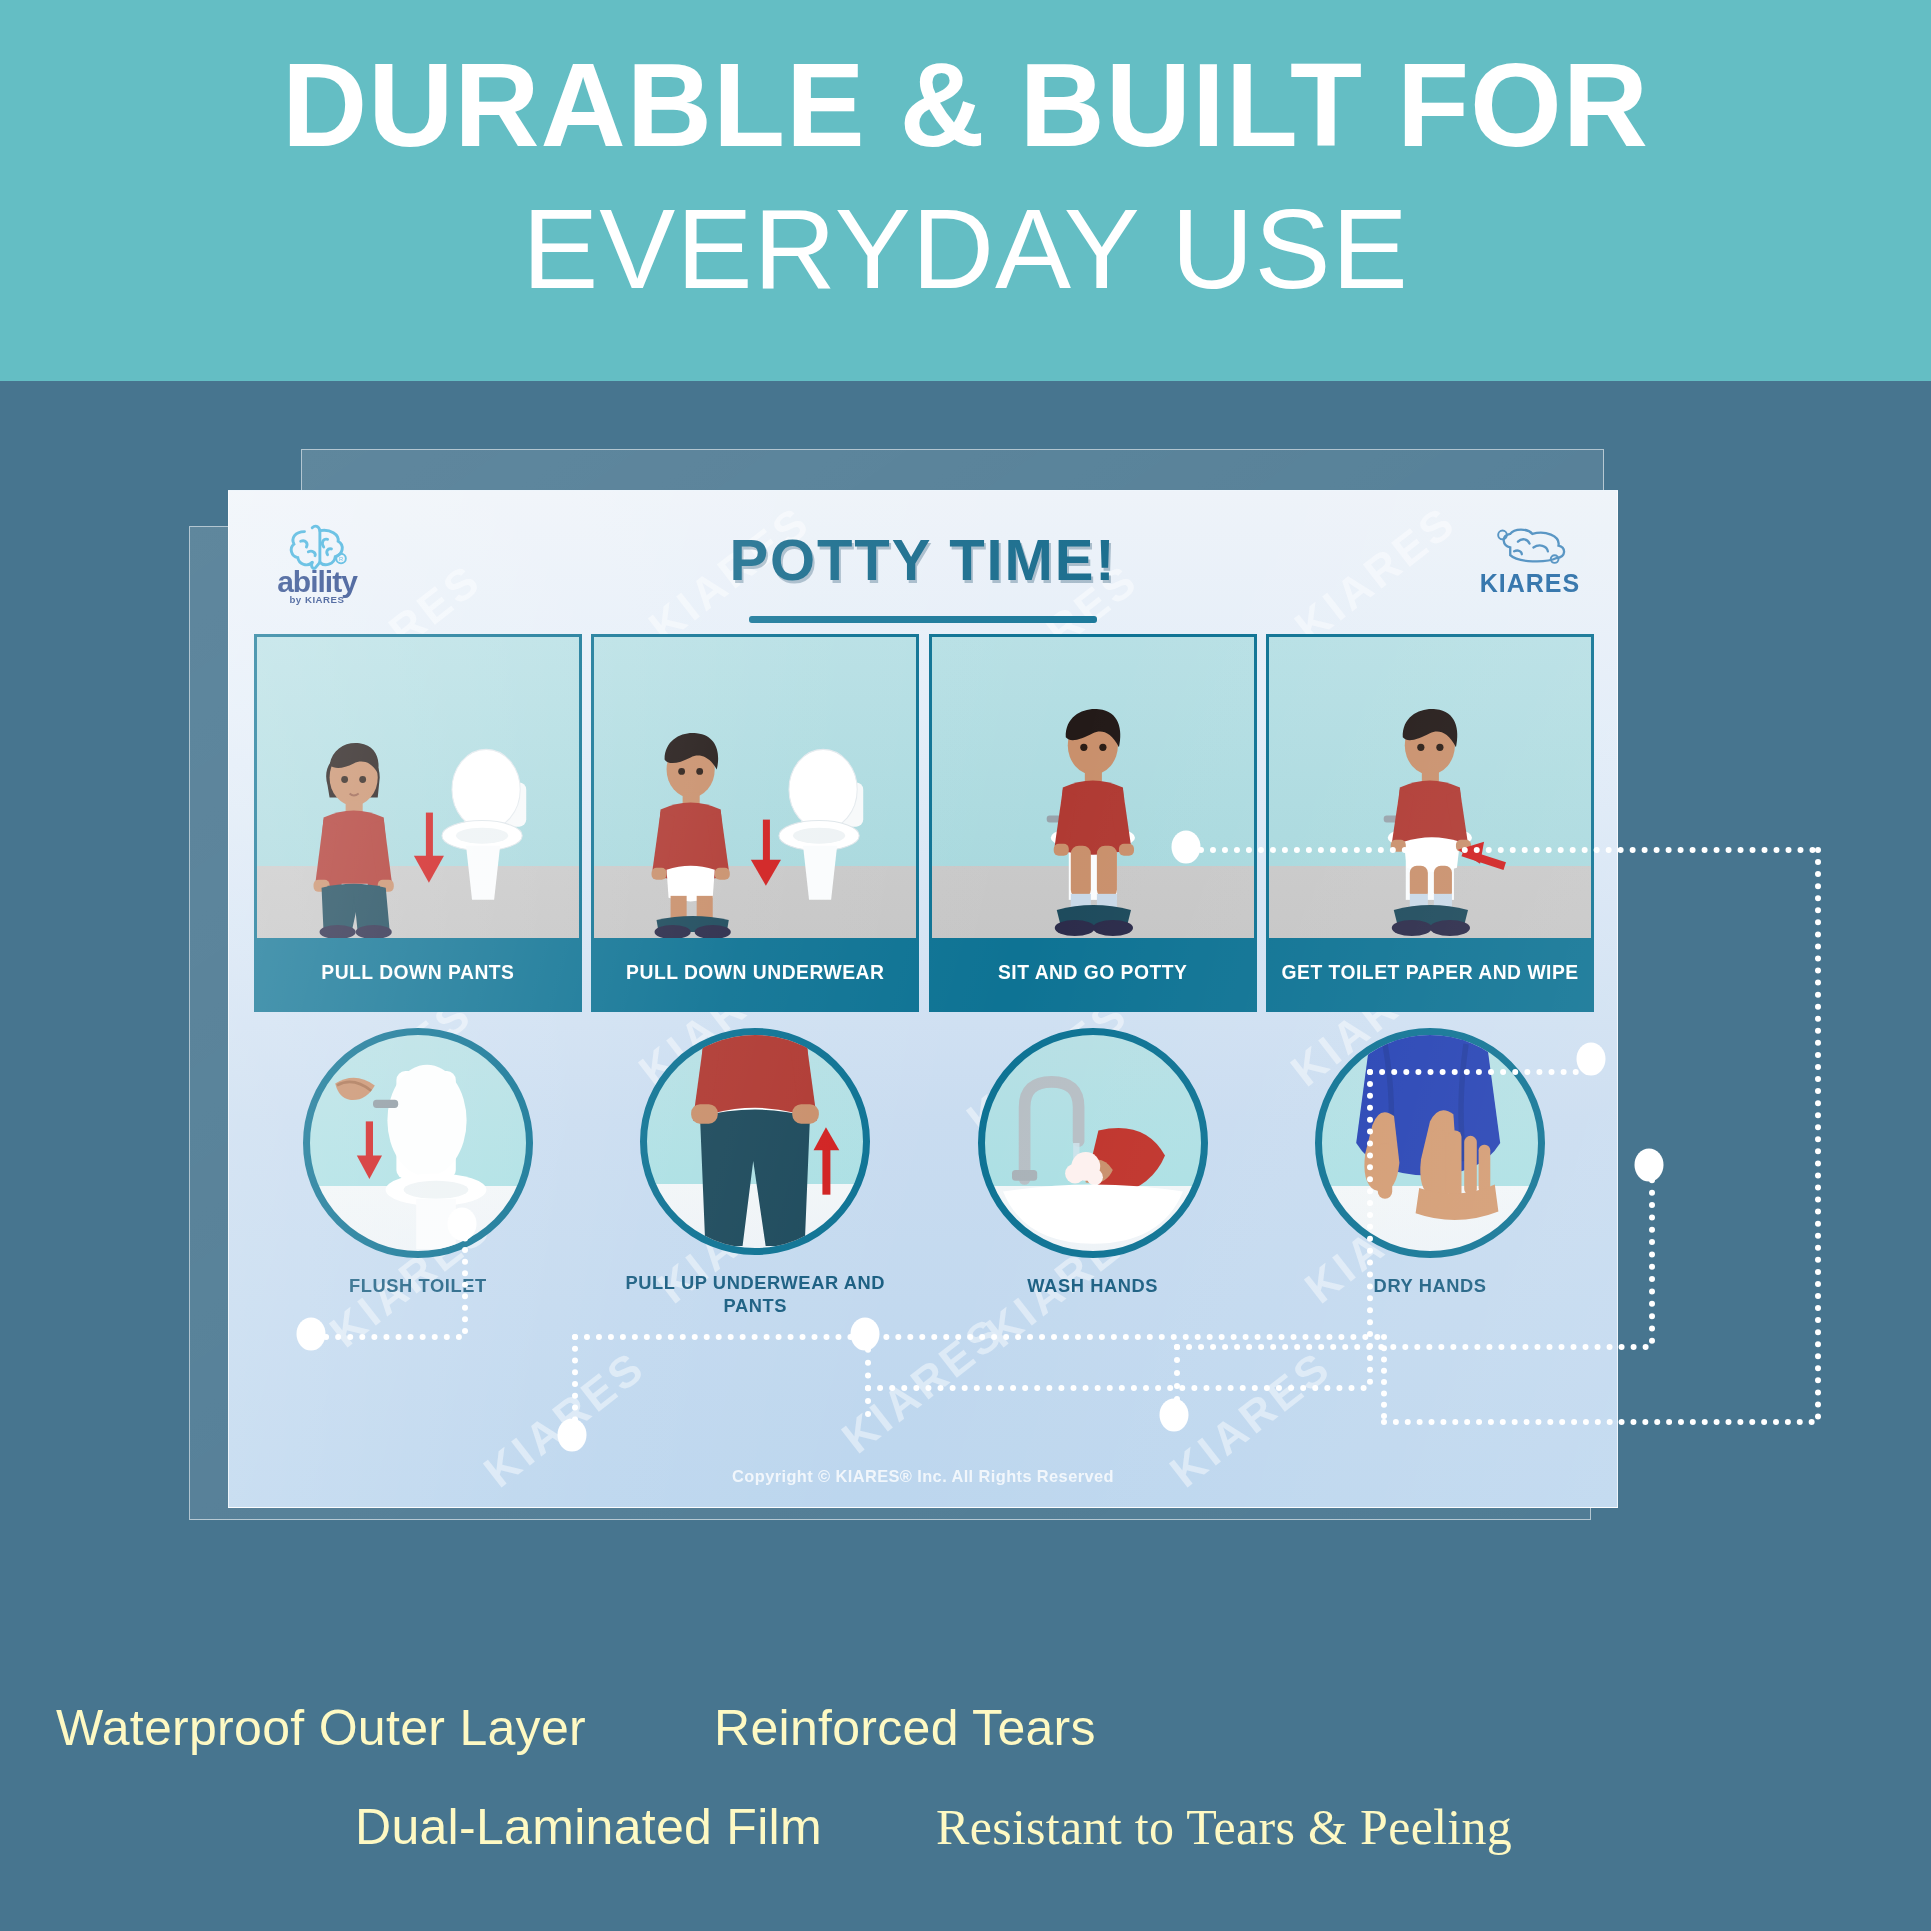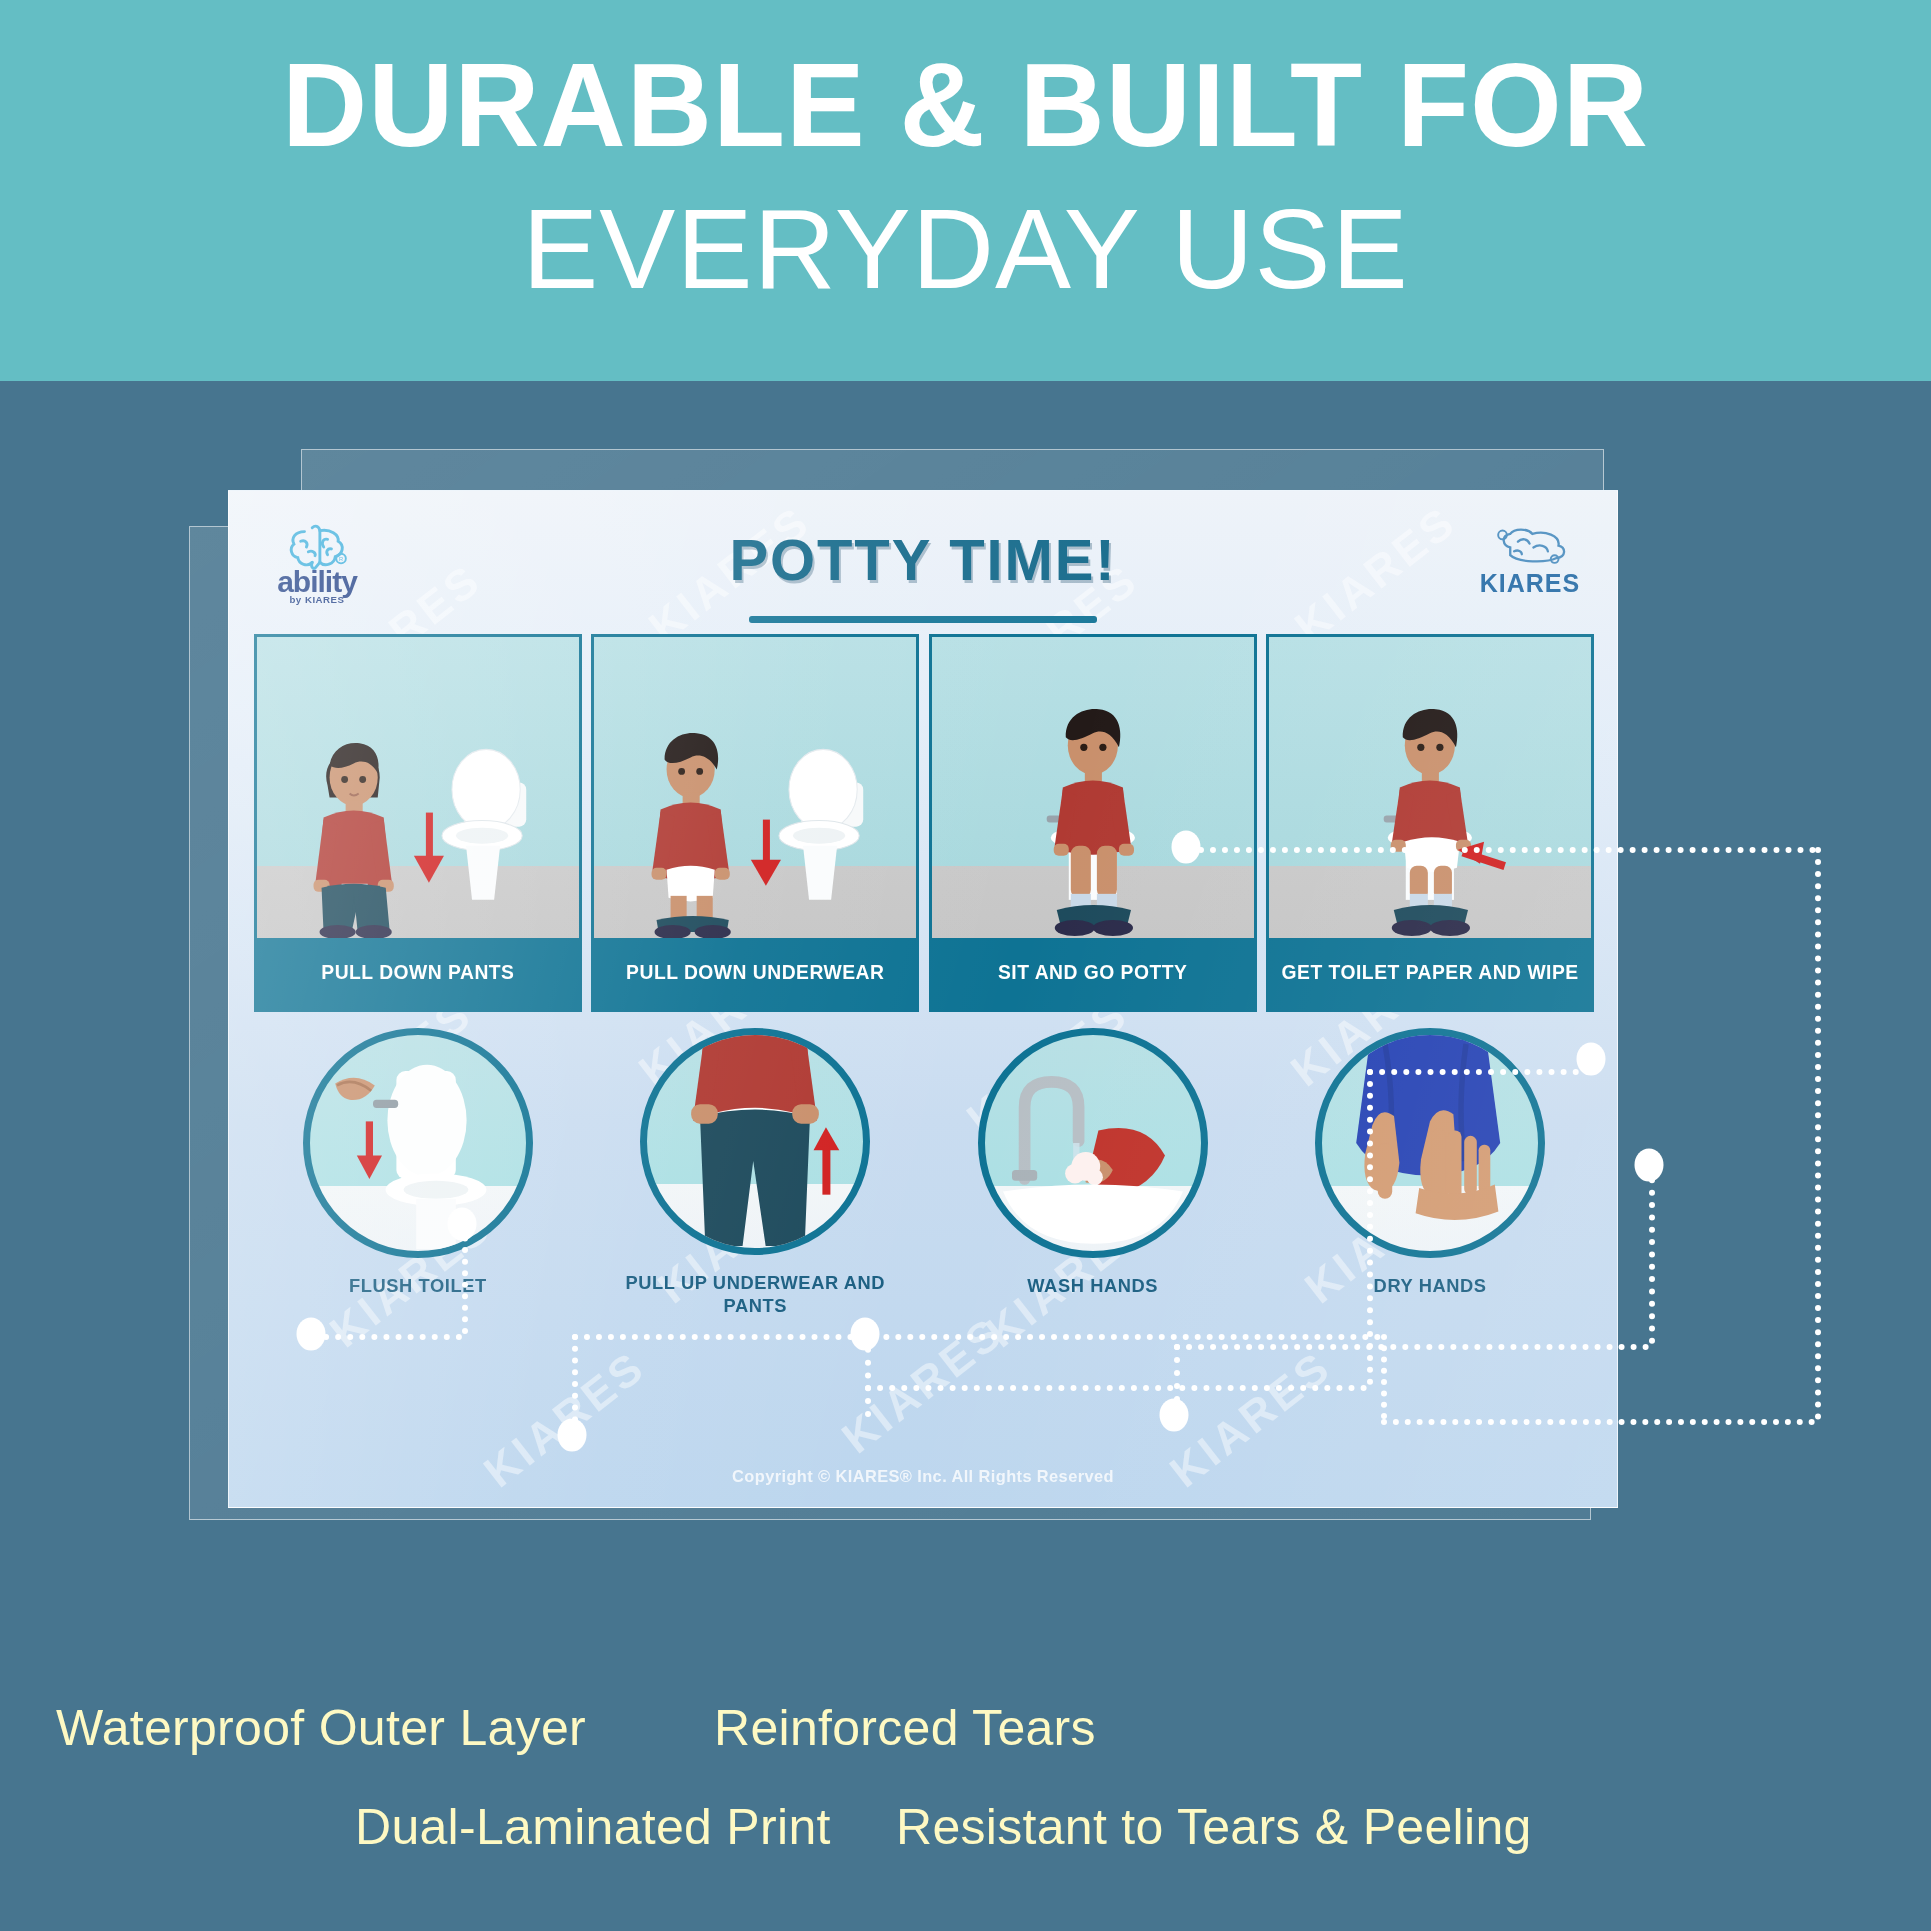--- a/index.html
+++ b/index.html
@@ -478,16 +478,16 @@
   <div class="dline v" style="left:1367px; top:1069px; height:316px;"></div>
   <div class="dline h" style="left:1591px; top:1059px; width:0px;"></div>
   <div class="dline h" style="left:1367px; top:1069px; width:224px;"></div>
 
   <div class="dline v" style="left:1174px; top:1344px; height:71px;"></div>
   <div class="dline h" style="left:1174px; top:1344px; width:475px;"></div>
   <div class="dline v" style="left:1649px; top:1165px; height:179px;"></div>
 </div>
 
 <div class="feature" style="left:56px;  top:1699px;">Waterproof Outer Layer</div>
-<div class="feature" style="left:355px; top:1798px;">Dual-Laminated Print</div>
+<div class="feature" style="left:355px; top:1798px;">Dual-Laminated Film</div>
 <div class="feature" style="left:714px; top:1699px;">Reinforced Tears</div>
-<div class="feature" style="left:896px; top:1798px;">Resistant to Tears &amp; Peeling</div>
+<div class="feature" style="left:936px; top:1798px;font-family:Liberation Serif, serif;">Resistant to Tears &amp; Peeling</div>
 
 
 </body></html>

